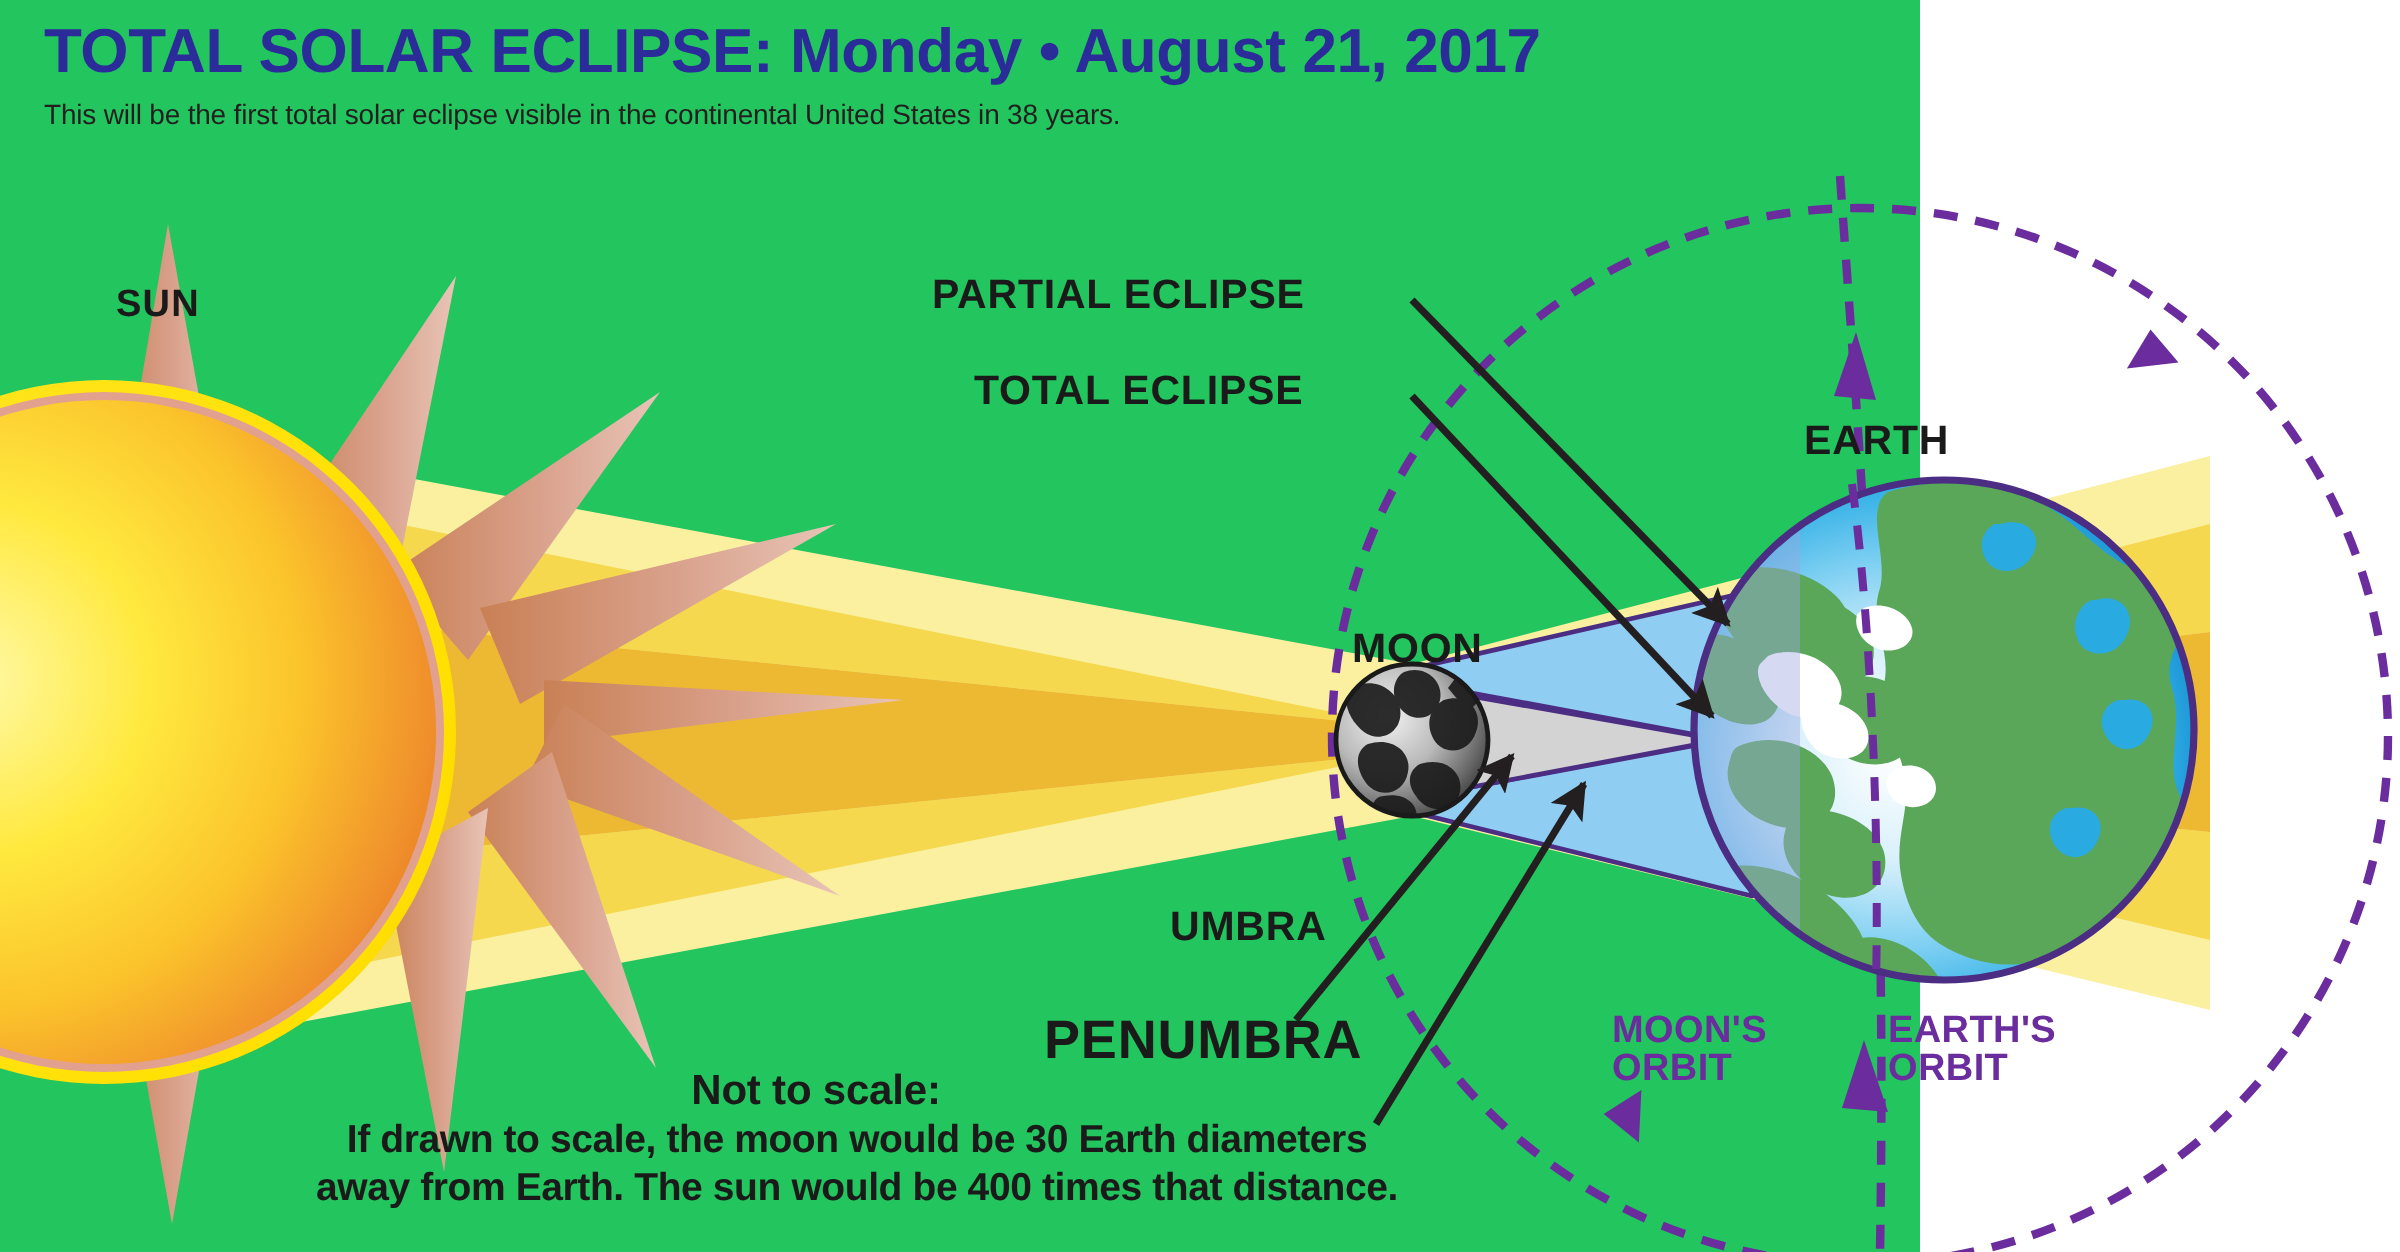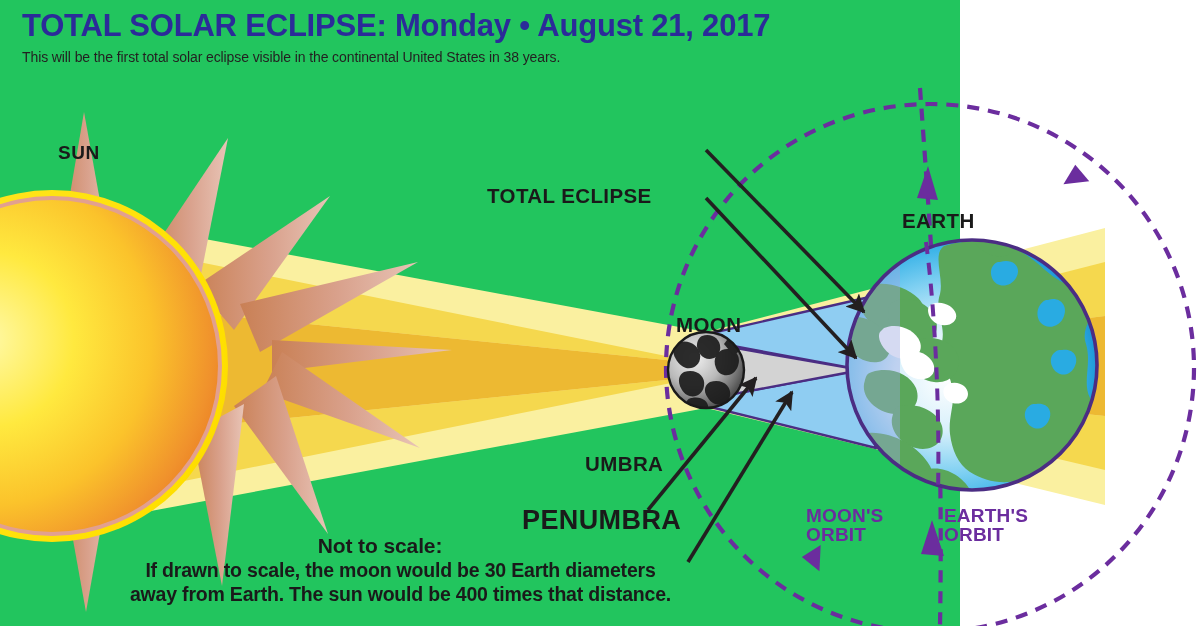--- a/index.html
+++ b/index.html
@@ -36,21 +36,21 @@
   .lbl-penumbra{left:522px;top:505px;font-size:27px;letter-spacing:0.4px;}
 
   .orb{position:absolute;z-index:35;white-space:nowrap;text-align:left;
        font-weight:bold;color:#6b2d9e;font-size:19px;line-height:1.02;
        letter-spacing:0.2px;}
   .orb-moon{left:806px;top:506px;}
   .orb-earth{left:944px;top:506px;}
 
   #notescale{
     position:absolute;z-index:35;left:0;top:534px;width:760px;
-    text-align:center;color:#1a1a1a;
+    text-align:center;color:#1a1a1a;padding-left:28px;
   }
   #notescale .nts-h{font-size:21px;font-weight:bold;letter-spacing:-0.1px;}
   #notescale .nts-b{font-size:19.5px;font-weight:bold;line-height:1.16;
                     letter-spacing:-0.2px;margin-top:1px;margin-left:41px;}
 </style>
 </head>
 <body>
 
 <div id="stage">
 
@@ -252,20 +252,21 @@
         <line x1="648" y1="510" x2="756" y2="378"></line>
       </g>
 
     </g>
   </svg>
 
   <div class="hdr" id="title">TOTAL SOLAR ECLIPSE: Monday • August 21, 2017</div>
   <div class="hdr" id="subtitle">This will be the first total solar eclipse visible in the continental United States in 38 years.</div>
 
   <div class="lbl lbl-sun">SUN</div>
+  <div class="lbl lbl-partial">PARTIAL ECLIPSE</div>
   <div class="lbl lbl-total">TOTAL ECLIPSE</div>
   <div class="lbl lbl-moon">MOON</div>
   <div class="lbl lbl-earth">EARTH</div>
   <div class="lbl lbl-umbra">UMBRA</div>
   <div class="lbl lbl-penumbra">PENUMBRA</div>
 
   <div class="orb orb-moon">
     <div>MOON'S</div>
     <div>ORBIT</div>
   </div>

